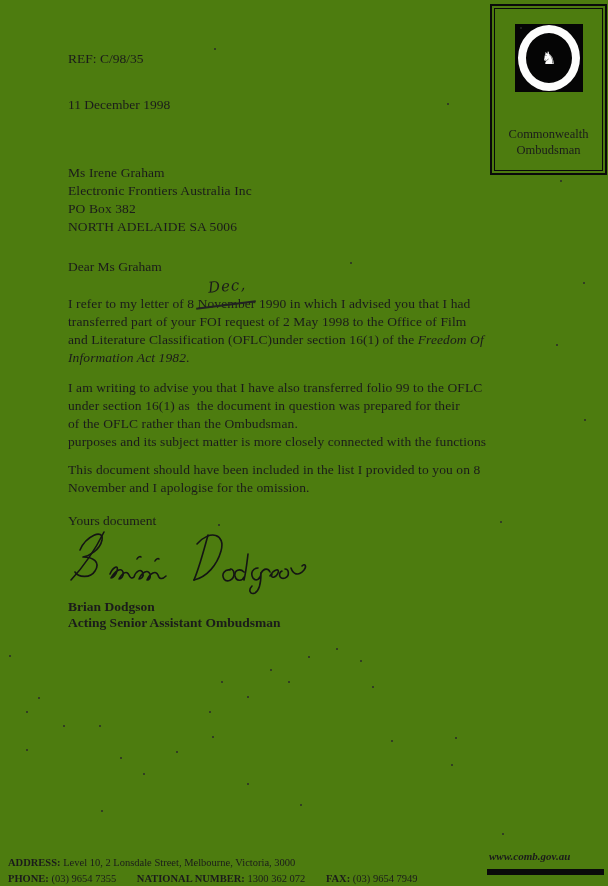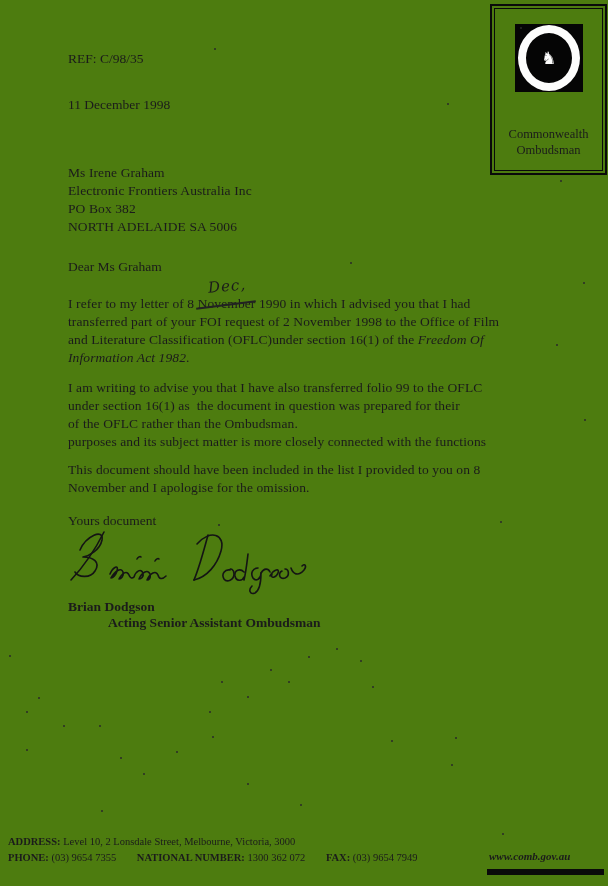--- a/index.html
+++ b/index.html
@@ -71,24 +71,24 @@
   }
   .strike-slash{
     position:absolute;left:128px;top:9px;width:60px;height:2px;
     background:#222;transform:rotate(-7deg);
   }
 
   
   .valediction{left:68px;top:513px;font-size:13.5px;}
   .signature{left:58px;top:524px;width:252px;height:74px;}
   .sig-name{left:68px;top:599px;font-size:13.5px;}
-  .sig-title{left:68px;top:615px;font-size:13.5px;margin-left:40px;}
-
-  
-  .footer{left:8px;top:834px;font-size:10.5px;line-height:16px;}
+  .sig-title{left:68px;top:615px;font-size:13.5px;}
+
+  
+  .footer{left:8px;top:855px;font-size:10.5px;line-height:16px;}
   .footer .pair{margin-right:18px;}
   .website{left:489px;top:850px;font-size:11px;font-weight:bold;font-style:italic;}
   .website-bar{left:487px;top:869px;width:117px;height:6px;background:#0a0a0a;}
 
   .speck{position:absolute;width:2px;height:2px;background:#2a2a2a;border-radius:50%;}
 </style>
 </head>
 <body>
 
 <div class="page">
@@ -115,21 +115,21 @@
     <div class="line">PO Box 382</div>
     <div class="line">NORTH ADELAIDE SA 5006</div>
   </div>
 
   <div class="abs salutation">Dear Ms Graham</div>
 
   <div class="abs para1 bodytext">
     <span class="annotation">Dec,</span>
     <span class="strike-slash"></span>
     <div class="line"><span>I refer to my letter of 8 </span><span>November</span><span> 1990 in which I advised you that I had</span></div>
-    <div class="line">transferred part of your FOI request of 2 November 1998 to the Office of Film</div>
+    <div class="line">transferred part of your FOI request of 2 May 1998 to the Office of Film</div>
     <div class="line"><span>and Literature Classification (OFLC)under section 16(1) of the </span><span class="italic">Freedom Of</span></div>
     <div class="line"><span class="italic">Information Act 1982</span><span>.</span></div>
   </div>
 
   <div class="abs para2 bodytext">
     <div class="line">I am writing to advise you that I have also transferred folio 99 to the OFLC</div>
     <div class="line">under section 16(1) as  the document in question was prepared for their</div>
     <div class="line">of the OFLC rather than the Ombudsman.</div>
     <div class="line">purposes and its subject matter is more closely connected with the functions</div>
   </div>

